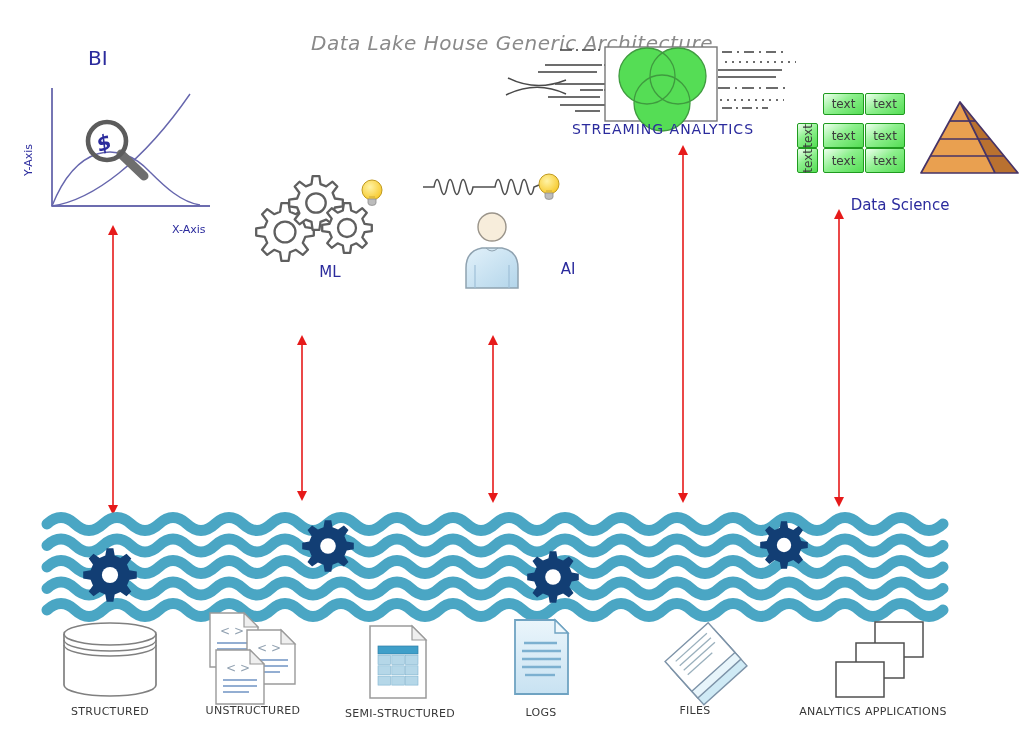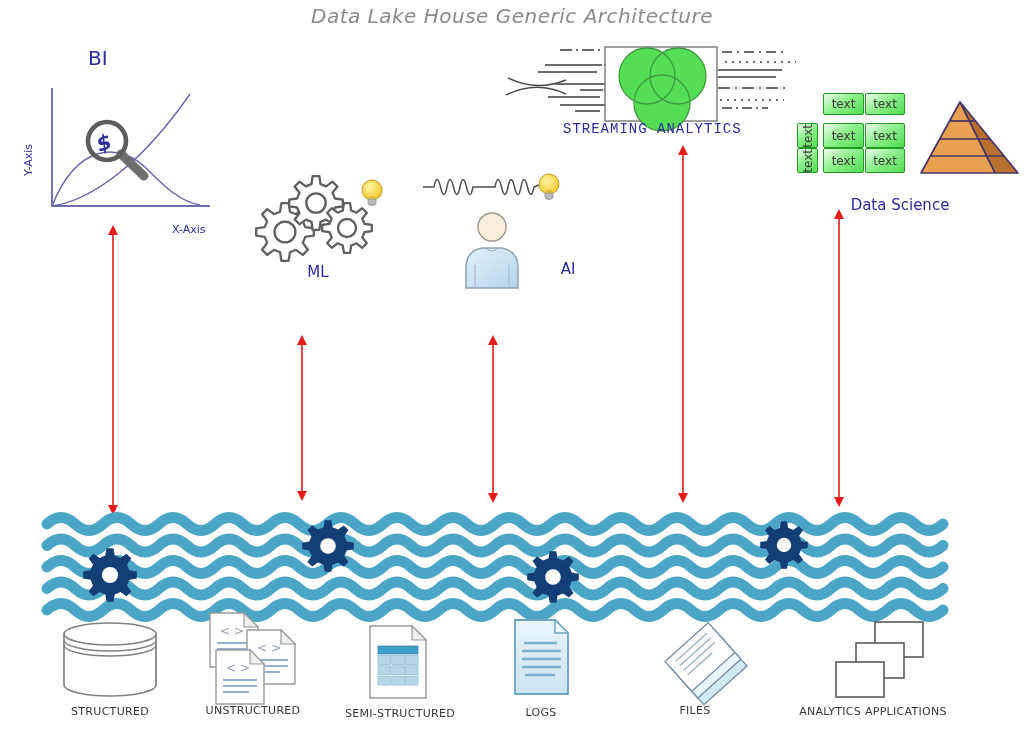--- a/index.html
+++ b/index.html
@@ -1,24 +1,24 @@
 <!DOCTYPE html>
 <html><head>
 <meta charset="utf-8">
 <style>
   html,body{margin:0;padding:0;background:#ffffff;}
   #canvas{position:relative;width:1024px;height:756px;background:#ffffff;overflow:hidden;
           font-family:"DejaVu Sans","Liberation Sans",sans-serif;}
   .abs{position:absolute;}
   svg{overflow:visible;display:block;}
-  .title{width:1024px;text-align:center;font-style:italic;font-size:20px;color:#8a8a8a;letter-spacing:.5px;}
+  .title{width:1024px;text-align:center;font-style:italic;font-size:20px;color:#8a8a8a;letter-spacing:.5px;margin-top:27px;}
   .navy{color:#2b2b9d;}
   .consumer-label{font-size:15px;text-align:center;}
   .small-navy{font-size:11px;}
-  .stream-label{font-size:14px;letter-spacing:1px;font-family:Liberation Mono, monospace;}
+  .stream-label{font-size:14px;letter-spacing:1px;text-align:center;}
   .src-label{font-size:11px;color:#383838;letter-spacing:.3px;text-align:center;}
   .vtext{writing-mode:vertical-rl;transform:rotate(180deg);}
   
   .ds-cell{position:absolute;border:1px solid #1f9b1f;border-radius:2px;
            background:linear-gradient(145deg,#f0fff0 0%,#8ef08e 45%,#54dd54 100%);
            display:flex;align-items:center;justify-content:center;
            font-size:12px;color:#3c3c3c;box-sizing:border-box;}
 </style>
 </head>
 <body>
@@ -61,21 +61,21 @@
           <path d="M102.8 45.5 L 103.9 38.2 L 110.1 38.2 L 111.2 45.5 L 116.4 47.7 L 122.3 43.2 L 126.8 47.7 L 122.3 53.6 L 124.5 58.8 L 131.8 59.9 L 131.8 66.1 L 124.5 67.2 L 122.3 72.4 L 126.8 78.3 L 122.3 82.8 L 116.4 78.3 L 111.2 80.5 L 110.1 87.8 L 103.9 87.8 L 102.8 80.5 L 97.6 78.3 L 91.7 82.8 L 87.2 78.3 L 91.7 72.4 L 89.5 67.2 L 82.2 66.1 L 82.2 59.9 L 89.5 58.8 L 91.7 53.6 L 87.2 47.7 L 91.7 43.2 L 97.6 47.7 Z" fill="#ffffff" stroke="#5f5f5f" stroke-width="2.3" stroke-linejoin="round"></path>
           <circle cx="107" cy="63" r="9" fill="#ffffff" stroke="#5f5f5f" stroke-width="2.3"></circle>
         </g>
       </g>
     <g>
       <circle cx="132" cy="25" r="10" fill="url(#bulbGradML)" stroke="#c09a20" stroke-width="1"></circle>
       <path d="M128 34 h8 v4 a4 2.4 0 0 1 -8 0 z" fill="#bcbcbc" stroke="#8a8a8a" stroke-width="0.8"></path>
       <path d="M129 32 h6" stroke="#caa83a" stroke-width="1"></path>
     </g>
   </svg>
-  <div class="abs navy consumer-label" style="left:288px;top:263px;width:60px;">ML</div>
+  <div class="abs navy consumer-label" style="left:300px;top:263px;width:60px;">ML</div>
 
   <svg class="abs" style="left:420px;top:166px;" width="150" height="45" viewBox="0 0 150 45">
     <defs>
       <radialGradient id="bulbGradAI" cx="40%" cy="35%" r="75%">
         <stop offset="0%" stop-color="#fff3a6"></stop>
           <stop offset="100%" stop-color="#f6c41c"></stop>
       </radialGradient>
     </defs>
     <path d="M3 21 h11 q3 -15 6.5 0 t6.5 0 t6.5 0 t6.5 0 t6.5 0 t6.5 0 h22 q3 -15 6.5 0 t6.5 0 t6.5 0 t6.5 0 t6.5 0 t6.5 0 l5 -2" fill="none" stroke="#4f4f4f" stroke-width="1.5"></path>
     <g>

